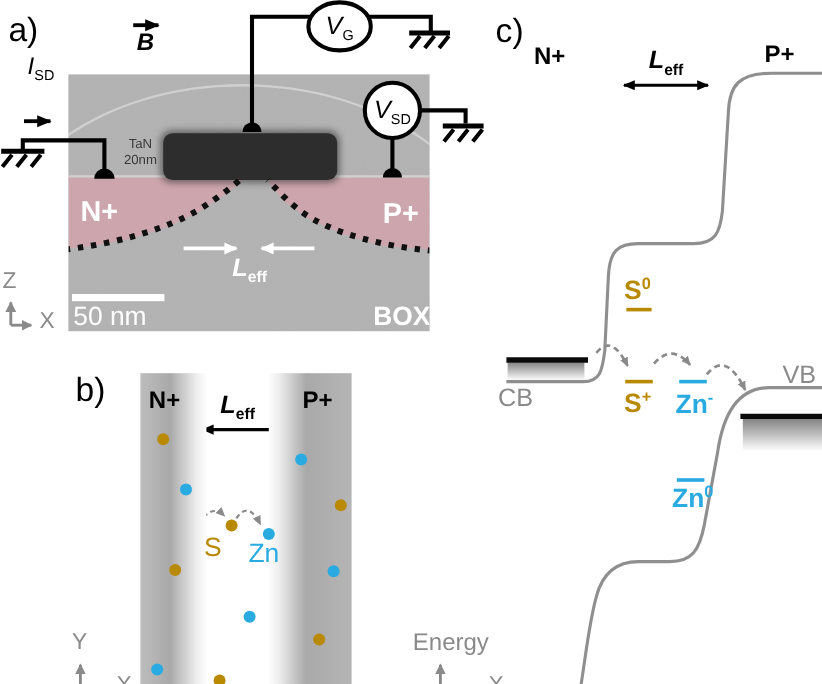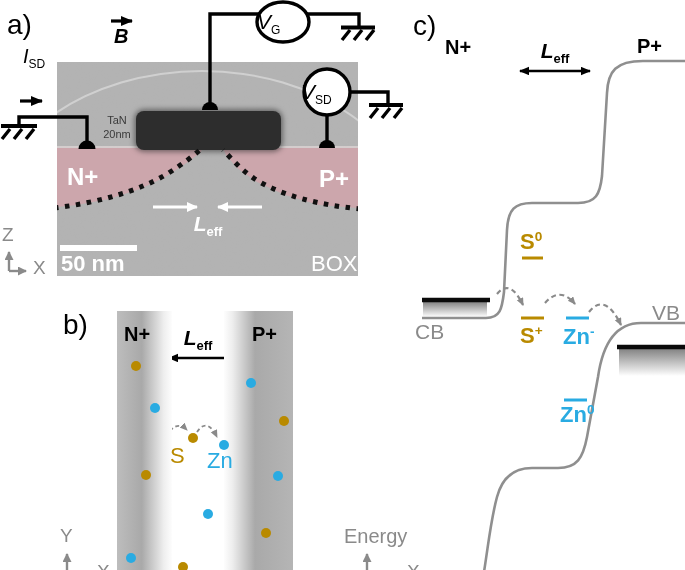--- a/index.html
+++ b/index.html
@@ -5,21 +5,21 @@
   html,body{margin:0;padding:0;background:#fff;}
   #fig{position:relative;width:685px;height:570px;overflow:hidden;background:#fff;
        font-family:"Liberation Sans", sans-serif;color:#000;}
   .abs{position:absolute;}
   .lbl{position:absolute;white-space:nowrap;line-height:1.05;}
   sub{font-size:62%;} sup{font-size:62%;}
   .panel-letter{font-size:28px;}
   .region-lbl{font-size:20px;font-weight:bold;}
   .leff{font-size:21px;font-weight:bold;font-style:italic;text-align:center;}
   .leff sub{font-style:normal;font-size:13px;font-weight:bold;}
-  .meter-lbl{font-size:21px;font-style:italic;}
+  .meter-lbl{font-size:21px;font-style:italic;text-align:center;}
   .meter-lbl sub{font-style:normal;font-size:12px;}
   .gray-lbl{color:var(--axis_gray);}
   
   #tem{left:57px;top:62px;width:301px;height:214px;background:var(--tem_gray);overflow:hidden;}
   #tem .dome{left:-67px;top:8px;width:420px;height:300px;border:2px solid rgba(255,255,255,.38);
              border-radius:50%;}
   #tem .surface-line{left:0;top:84px;width:301px;height:2px;background:rgba(238,225,225,.55);}
   .pink{background:rgba(210,163,170,.8);}
   #pinkL{left:0;top:0;width:301px;height:214px;
     clip-path:polygon(0px 86px,146px 86px,143px 91px,128px 102px,108px 115px,83px 127px,52px 137px,20px 143px,0px 145px);}
@@ -92,22 +92,22 @@
       <path class="dashed-junction" d="M304,147 C260,143 225,133 201,119 C186,110 175,97 166,88"></path>
       <path class="white-arrow" d="M96,145 H140" marker-end="url(#mW)"></path>
       <path class="white-arrow" d="M205,145 H161" marker-end="url(#mW)"></path>
     </svg>
     <div class="lbl region-lbl tem-white" style="left:10px;top:102px;font-size:24px;">N+</div>
     <div class="lbl region-lbl tem-white" style="left:262px;top:104px;font-size:24px;">P+</div>
     <div class="lbl leff tem-white" style="left:128px;top:151px;width:46px;">
       <span>L</span><sub>eff</sub>
     </div>
     <div id="scalebar" class="abs"></div>
-    <div class="lbl tem-white" style="left:4px;top:190px;font-size:22px;font-weight:700;">50 nm</div>
-    <div class="lbl tem-white" style="left:254px;top:190px;font-size:22px;font-weight:400;">BOX</div>
+    <div class="lbl tem-white" style="left:4px;top:190px;font-size:22px;font-weight:400;">50 nm</div>
+    <div class="lbl tem-white" style="left:254px;top:190px;font-size:22px;font-weight:700;">BOX</div>
   </div>
 
   <svg width="685" height="570" style="pointer-events:none;">
     <defs>
       <marker id="mB" markerUnits="userSpaceOnUse" markerWidth="14" markerHeight="12" refX="11" refY="5" orient="auto">
         <path d="M0,0 L12,5 L0,10 z" class="f-black"></path>
       </marker>
       <marker id="mB2" markerUnits="userSpaceOnUse" markerWidth="12" markerHeight="10" refX="9" refY="4.2" orient="auto-start-reverse">
         <path d="M0,0 L10,4.2 L0,8.4 z" class="f-black"></path>
       </marker>

